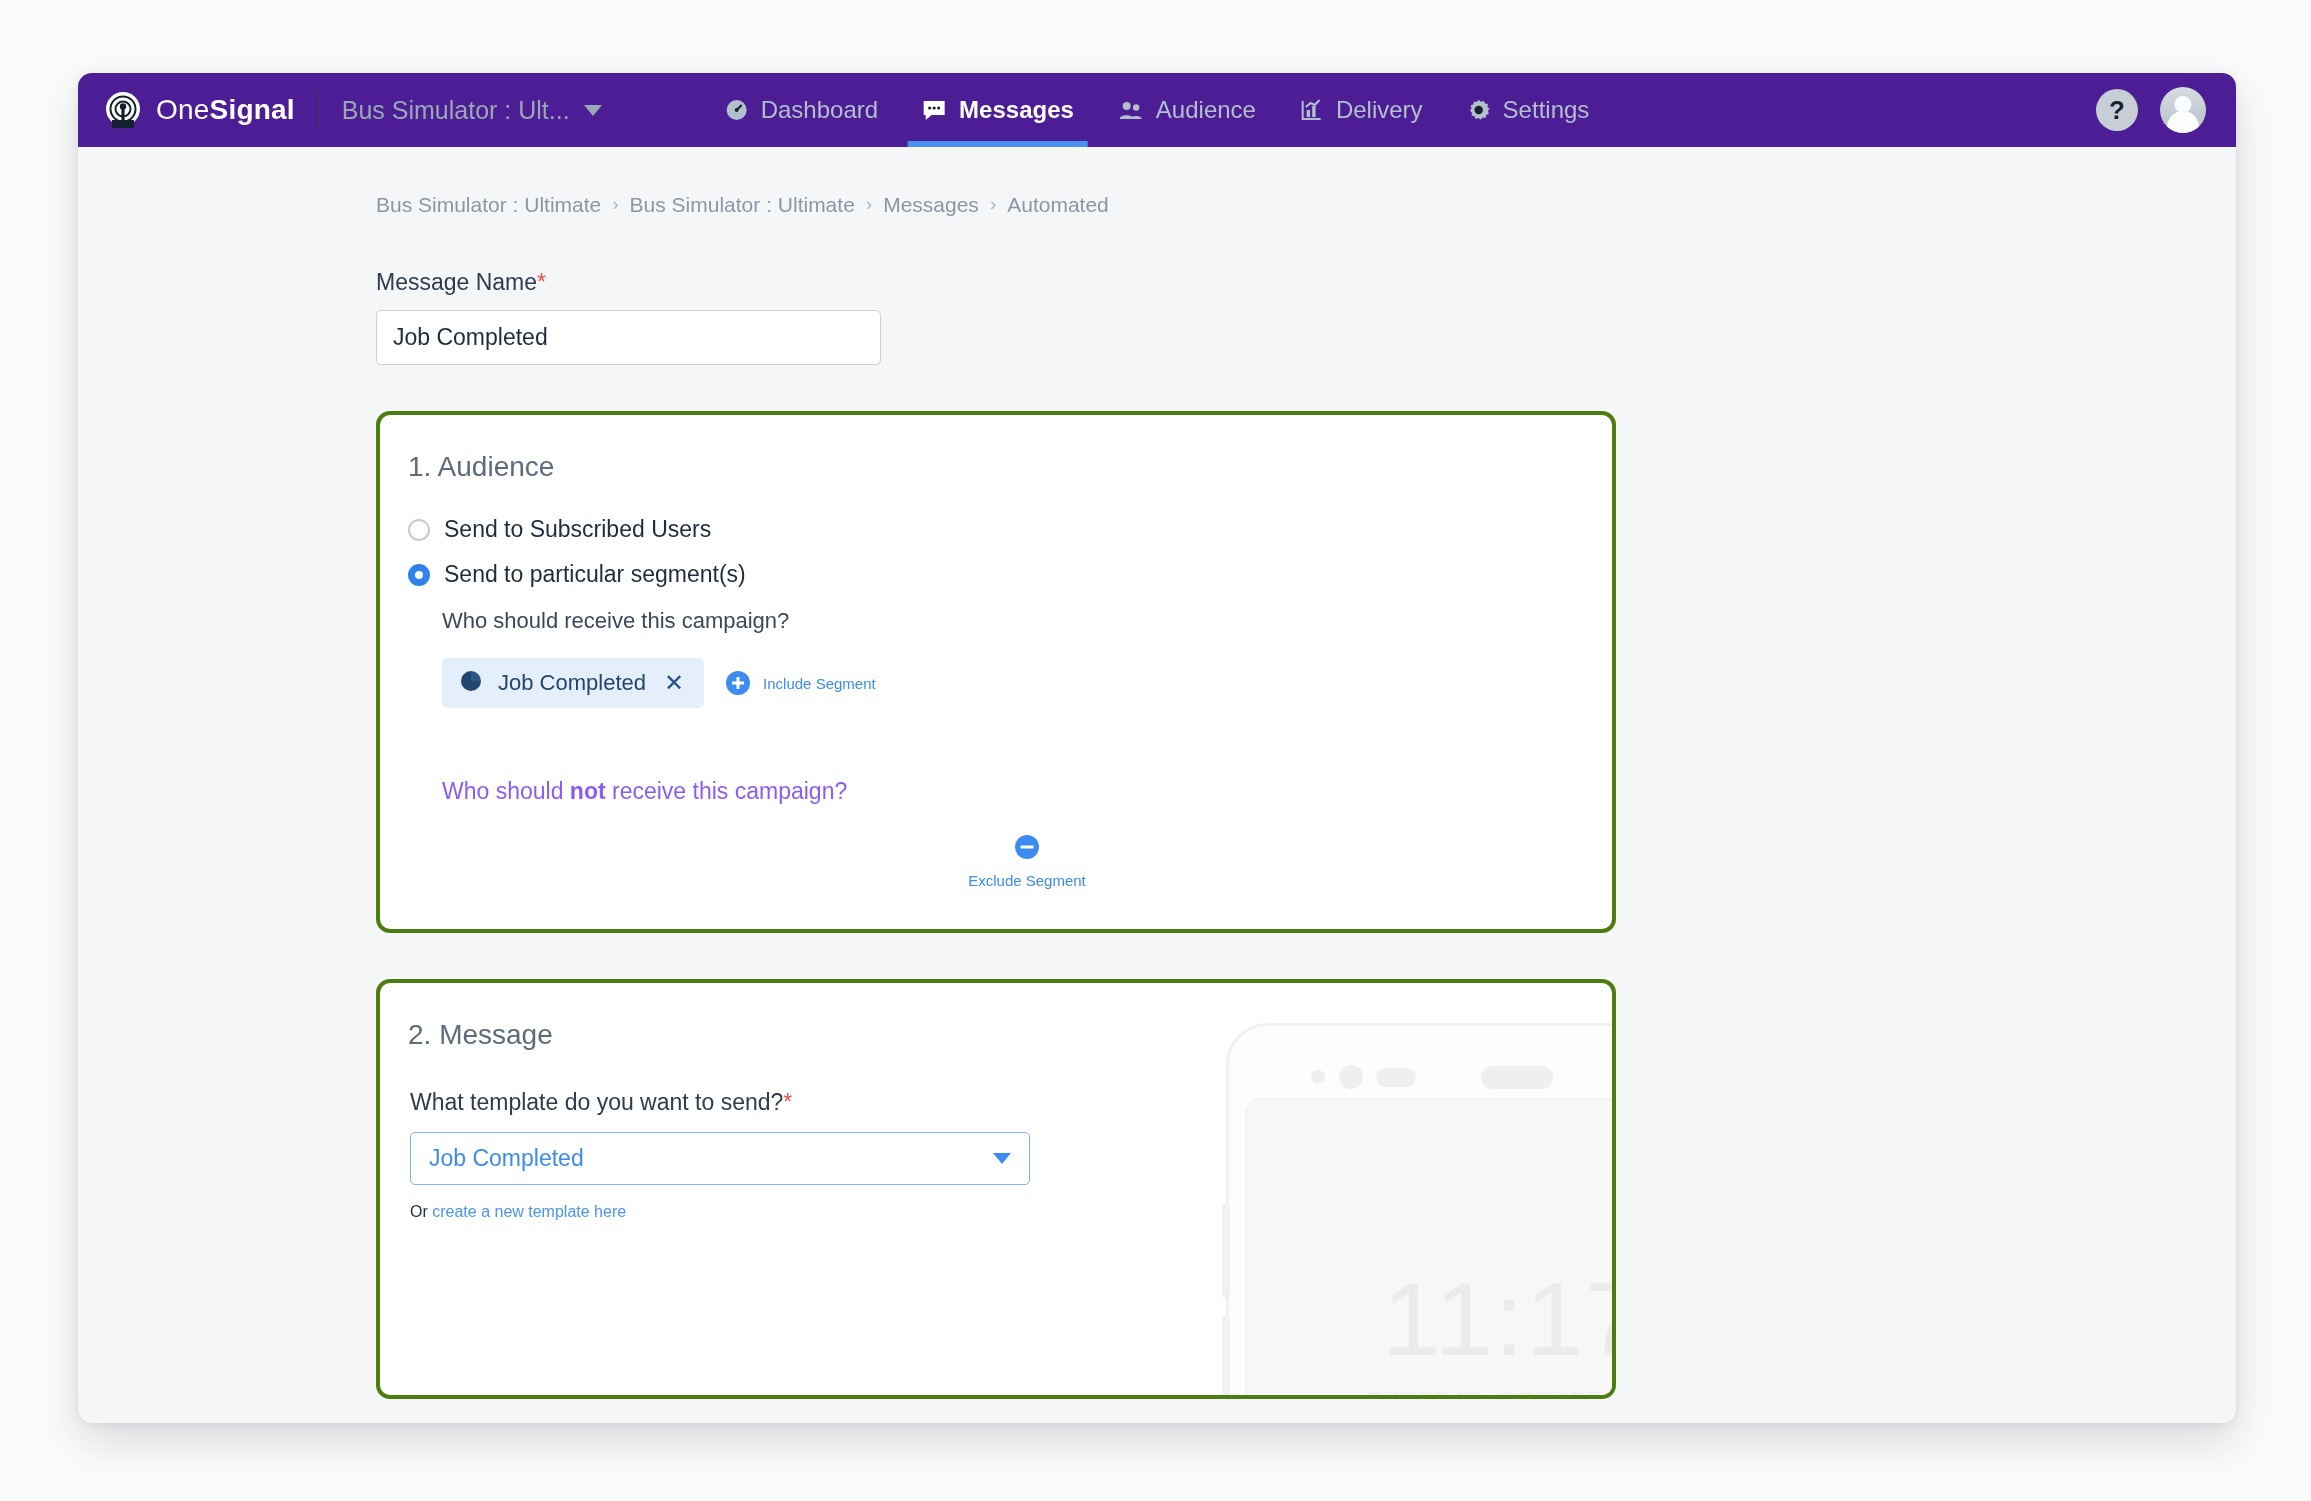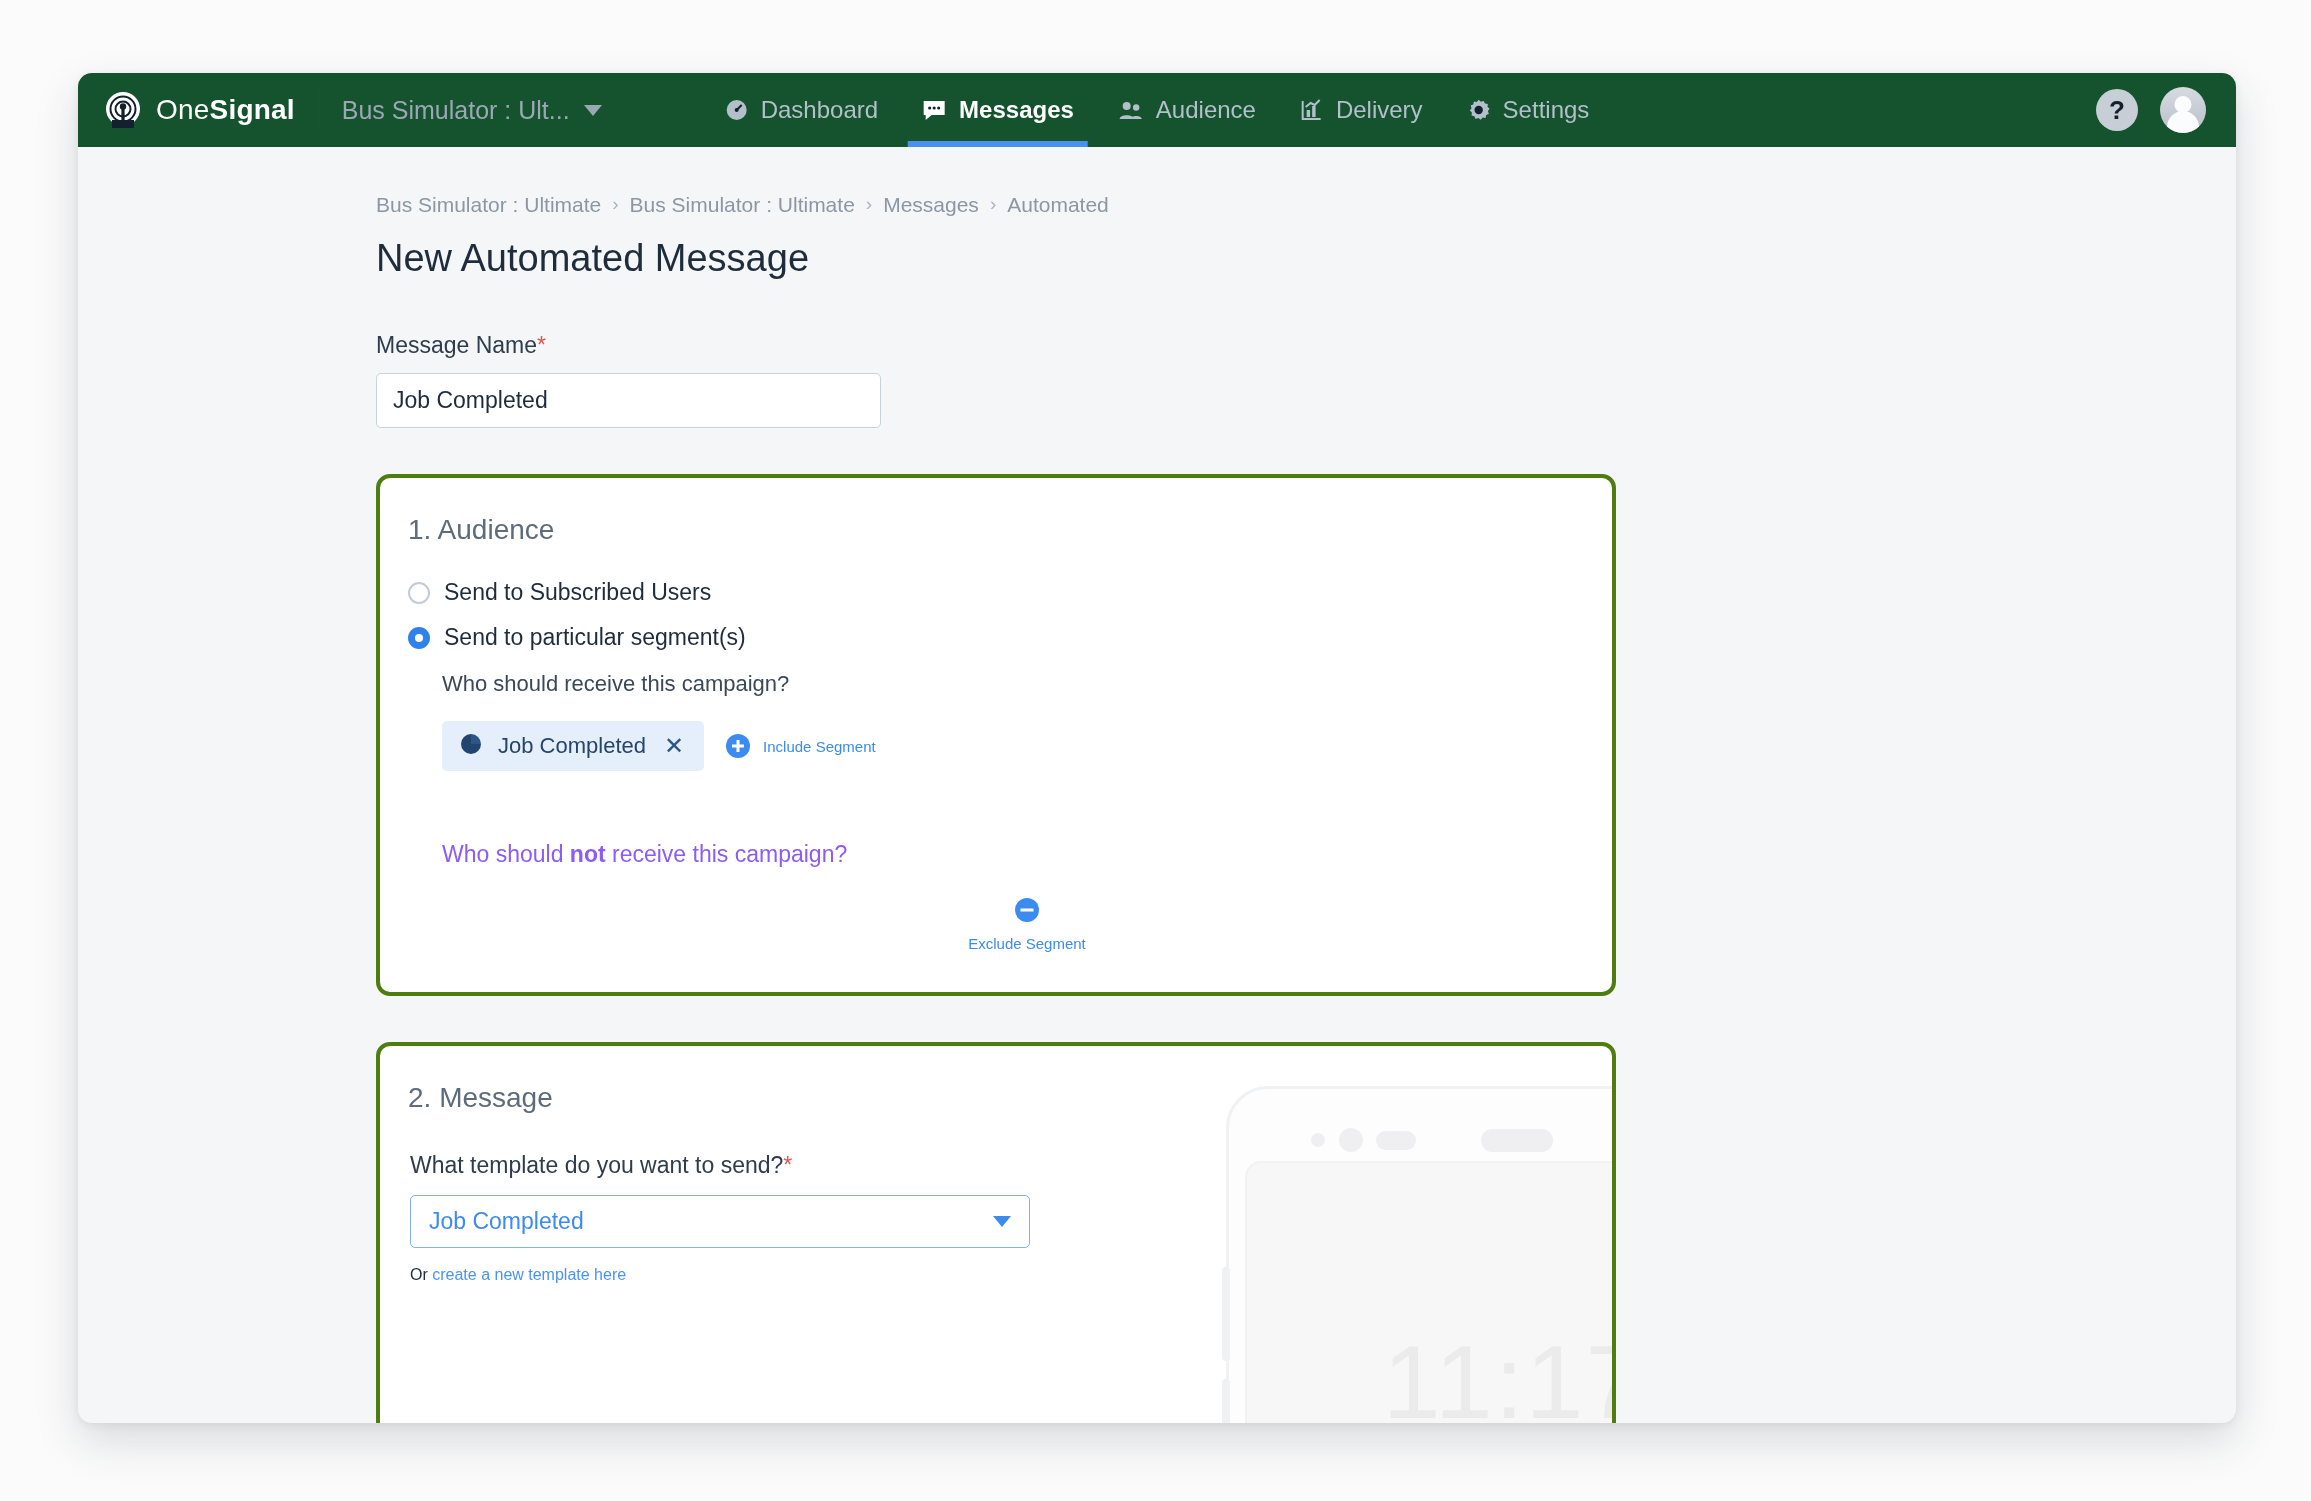--- a/index.html
+++ b/index.html
@@ -17,21 +17,21 @@
     width: 2158px; height: 1350px;
     background: #f4f6f8;
     border-radius: 14px;
     box-shadow: 0 18px 44px rgba(40,50,70,.16), 0 2px 8px rgba(40,50,70,.08);
     overflow: hidden;
   }
 
   
   .topbar {
     height: 74px;
-    background: #14532d;
+    background: #4c1d95;
     display: flex;
     align-items: center;
     position: relative;
     padding: 0 0 0 24px;
   }
   .brand { display: flex; align-items: center; gap: 12px; }
   .brand-logo { width: 42px; height: 42px; }
   .brand-text {
     color: #ffffff;
     font-size: 28px;
@@ -432,21 +432,20 @@
     <div class="breadcrumb">
       <span class="crumb">Bus Simulator : Ultimate</span>
       <span class="crumb-sep">›</span>
       <span class="crumb">Bus Simulator : Ultimate</span>
       <span class="crumb-sep">›</span>
       <span class="crumb">Messages</span>
       <span class="crumb-sep">›</span>
       <span class="crumb last">Automated</span>
     </div>
 
-    <h1 class="page-title">New Automated Message</h1>
 
     <div class="field-label">
       <span>Message Name</span><span class="req">*</span>
     </div>
 
     <div class="name-input" placeholder="">Job Completed</div>
 
     <div class="card">
       <div class="card-title">1. Audience</div>
 

